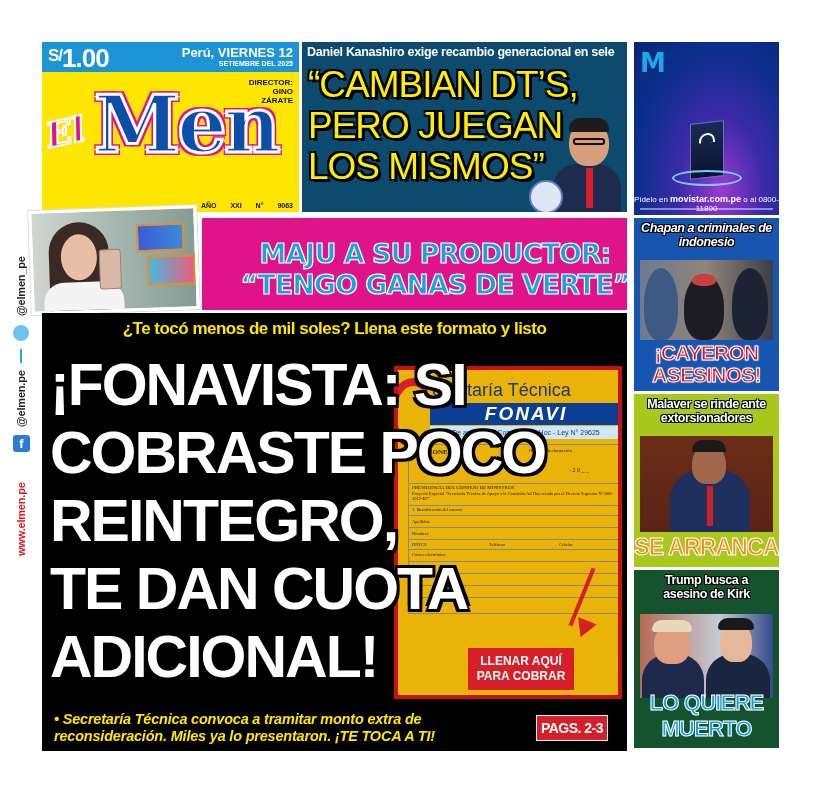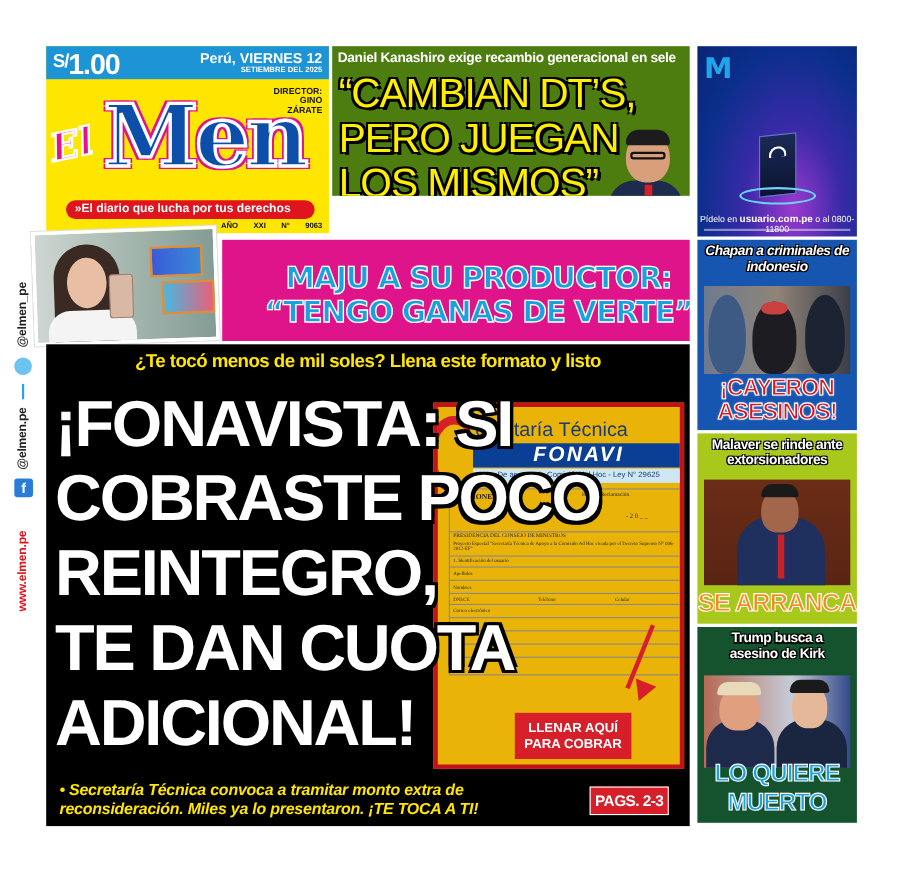--- a/index.html
+++ b/index.html
@@ -27,21 +27,21 @@
   .director { position: absolute; right: 6px; top: 36px; text-align: right; font-size: 8px; font-weight: bold; color: #111; line-height: 9px; }
   .logo-el { position: absolute; left: 4px; top: 70px; font-family: "DejaVu Serif", serif; font-style: italic; font-weight: bold; font-size: 34px; color: #e0148a;
     -webkit-text-stroke: 2px #fff; transform: rotate(-12deg); }
   .logo-men { position: absolute; left: 52px; top: 38px; font-family: "DejaVu Serif", serif; font-weight: bold; font-size: 78px; letter-spacing: -3px; color: #0d4fa8;
     -webkit-text-stroke: 3px #ffffff; text-shadow: 0 0 0 #e0148a, 3px 3px 0 #e0148a, -3px -3px 0 #e0148a, 3px -3px 0 #e0148a, -3px 3px 0 #e0148a; line-height: 90px; }
   .slogan { position: absolute; left: 18px; top: 140px; width: 226px; height: 17px; background: #e0141d; border-radius: 9px; color: #fff; font-size: 11px; font-weight: bold;
     line-height: 17px; padding-left: 8px; white-space: nowrap; }
   .issue { position: absolute; right: 6px; top: 160px; font-size: 7px; font-weight: bold; color: #111; word-spacing: 12px; }
 
   
-  .green { position: absolute; left: 302px; top: 42px; width: 325px; height: 136px; background: #4d7c0f; overflow: hidden; }
+  .green { position: absolute; left: 302px; top: 42px; width: 325px; height: 170px; background: #0c4a6e; overflow: hidden; }
   .green-kicker { position: absolute; left: 5px; top: 3px; font-size: 12.5px; font-weight: bold; color: #fff; white-space: nowrap; letter-spacing: -0.3px; }
   .green-head { position: absolute; left: 6px; top: 22px; font-size: 37px; font-weight: normal; color: #ffee00; line-height: 41px; letter-spacing: -1px;
     text-shadow: 2px 2px 0 #000, -2px -2px 0 #000, 2px -2px 0 #000, -2px 2px 0 #000, 3px 3px 0 #000; }
   .green-photo { position: absolute; right: 6px; top: 78px; width: 72px; height: 92px; }
   .gp-head { position: absolute; left: 20px; top: 0; width: 40px; height: 46px; background: #d8a07a; border-radius: 50% 50% 45% 45%; }
   .gp-hair { position: absolute; left: 20px; top: -2px; width: 40px; height: 14px; background: #1c1c1c; border-radius: 18px 18px 4px 4px; }
   .gp-glasses { position: absolute; left: 24px; top: 18px; width: 32px; height: 7px; border: 2px solid #111; border-radius: 3px; }
   .gp-body { position: absolute; left: 4px; top: 44px; width: 68px; height: 50px; background: #1d2b4f; border-radius: 24px 24px 0 0; }
   .gp-tie { position: absolute; left: 37px; top: 48px; width: 7px; height: 40px; background: #d71f2a; }
   .gp-ball { position: absolute; left: -20px; top: 60px; width: 34px; height: 34px; border-radius: 50%; background: #dfe7f5; border: 2px solid #5b7fc4; }
@@ -132,21 +132,20 @@
     <div class="date-l1">Perú, VIERNES 12</div>
     <div class="date-l2">SETIEMBRE DEL 2025</div>
   </div>
   <div class="director">
     <div>DIRECTOR:</div>
     <div>GINO</div>
     <div>ZÁRATE</div>
   </div>
   <div class="logo-men">Men</div>
   <div class="logo-el">El</div>
-  <div class="slogan">»El diario que lucha por tus derechos</div>
   <div class="issue">AÑO XXI   N° 9063</div>
 </div>
 
 <div class="green">
   <div class="green-kicker">Daniel Kanashiro exige recambio generacional en sele</div>
   <div class="green-head" style="white-space:pre;">“CAMBIAN DT’S,
 PERO JUEGAN
 LOS MISMOS”</div>
   <div class="green-photo">
     <div class="gp-body"></div>
@@ -157,21 +156,21 @@
     <div class="gp-ball"></div>
   </div>
 </div>
 
 <div class="ad">
   <div class="ad-logo">M</div>
   <div class="ad-award">
       <div class="ad-award-icon"></div>
     </div>
   <div class="ad-ring"></div>
-  <div class="ad-cta"><span>Pídelo en </span><b>usuario.com.pe</b><span> o al 0800-11800</span></div>
+  <div class="ad-cta"><span>Pídelo en </span><b>movistar.com.pe</b><span> o al 0800-11800</span></div>
   <div class="ad-legal"></div>
 </div>
 
 <div class="pink">
   <div class="pink-head" style="white-space:pre;">MAJU A SU PRODUCTOR:
 “TENGO GANAS DE VERTE”</div>
 </div>
 <div class="photo-maju">
   <div class="mj-hair"></div>
   <div class="mj-body"></div>

